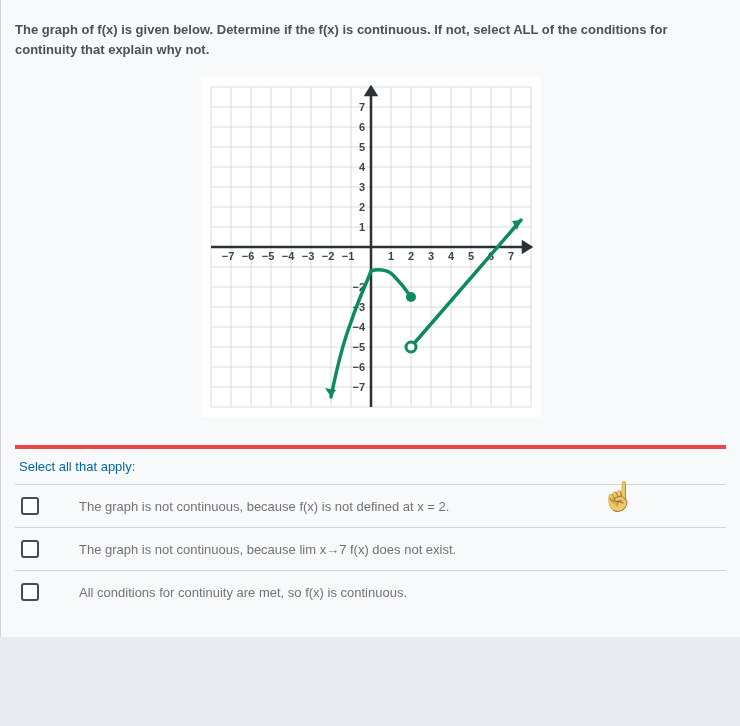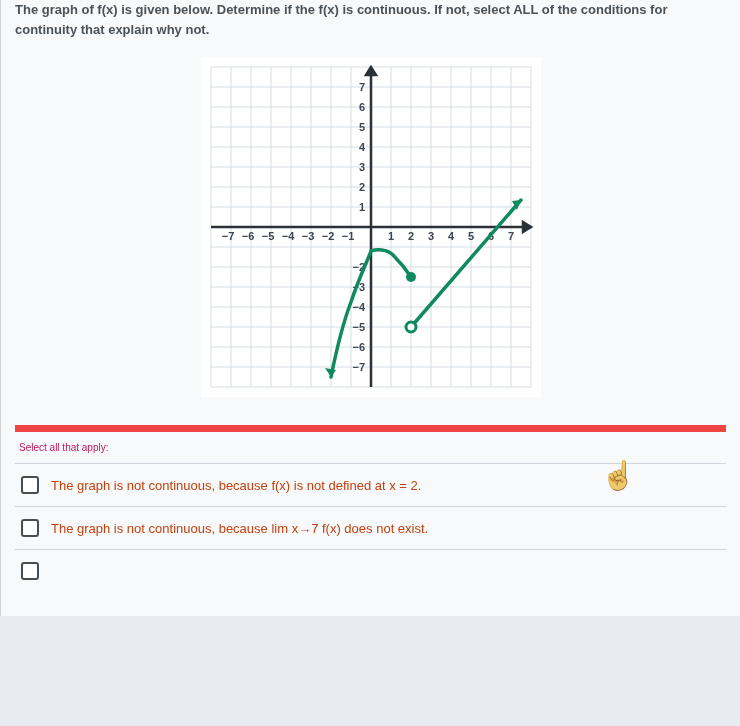--- a/index.html
+++ b/index.html
@@ -5,62 +5,63 @@
   * { box-sizing: border-box; }
   body {
     margin: 0;
     font-family: Arial, sans-serif;
     background: #e8ebef;
     width: 740px;
     color: #3a4550;
   }
   .page {
     background: #f8f9fb;
-    padding: 0 14px 24px;
+    padding: 20px 14px 24px;
     border-left: 1px solid #d0d4d8;
   }
   .question-text {
     font-size: 13px;
     font-weight: bold;
     color: #4a5259;
     line-height: 1.5;
     margin-bottom: 18px;
   }
   .chart-wrap {
     display: flex;
     justify-content: center;
     margin: 10px 0 28px;
   }
   svg.chart {
     background: #fff;
   }
   .instruction {
-    border-top: 7px solid #ef4444;
+    border-top: 4px solid #ef4444;
     padding: 10px 4px 10px;
-    font-size: 10px;
-    color: #be185d;
+    font-size: 13px;
+    color: #0369a1;
   }
   .option-row {
     border-top: 1px solid #cfd5dc;
     display: flex;
     align-items: center;
     padding: 12px 6px;
     gap: 12px;
   }
   .chk {
     width: 18px;
     height: 18px;
     border: 2px solid #444c54;
     border-radius: 3px;
     flex: 0 0 18px;
     background: #fff;
   }
   .opt-label {
     font-size: 13px;
-    color: #c2410c;
+    color: #737373;
+    margin-left: 28px;
   }
   .hand {
     position: absolute;
     right: 90px;
     margin-top: -4px;
     font-size: 28px;
     filter: grayscale(40%);
   }
   .answers { position: relative; }
 </style>
@@ -176,17 +177,18 @@
     </div>
 
     <div class="option-row">
       <div class="chk"></div>
       <div class="opt-label">The graph is not continuous, because lim x→7 f(x) does not exist.</div>
     </div>
 
 
     <div class="option-row">
       <div class="chk"></div>
+      <div class="opt-label">All conditions for continuity are met, so f(x) is continuous.</div>
     </div>
 
   </div>
 
 </div>
 
 </body></html>

